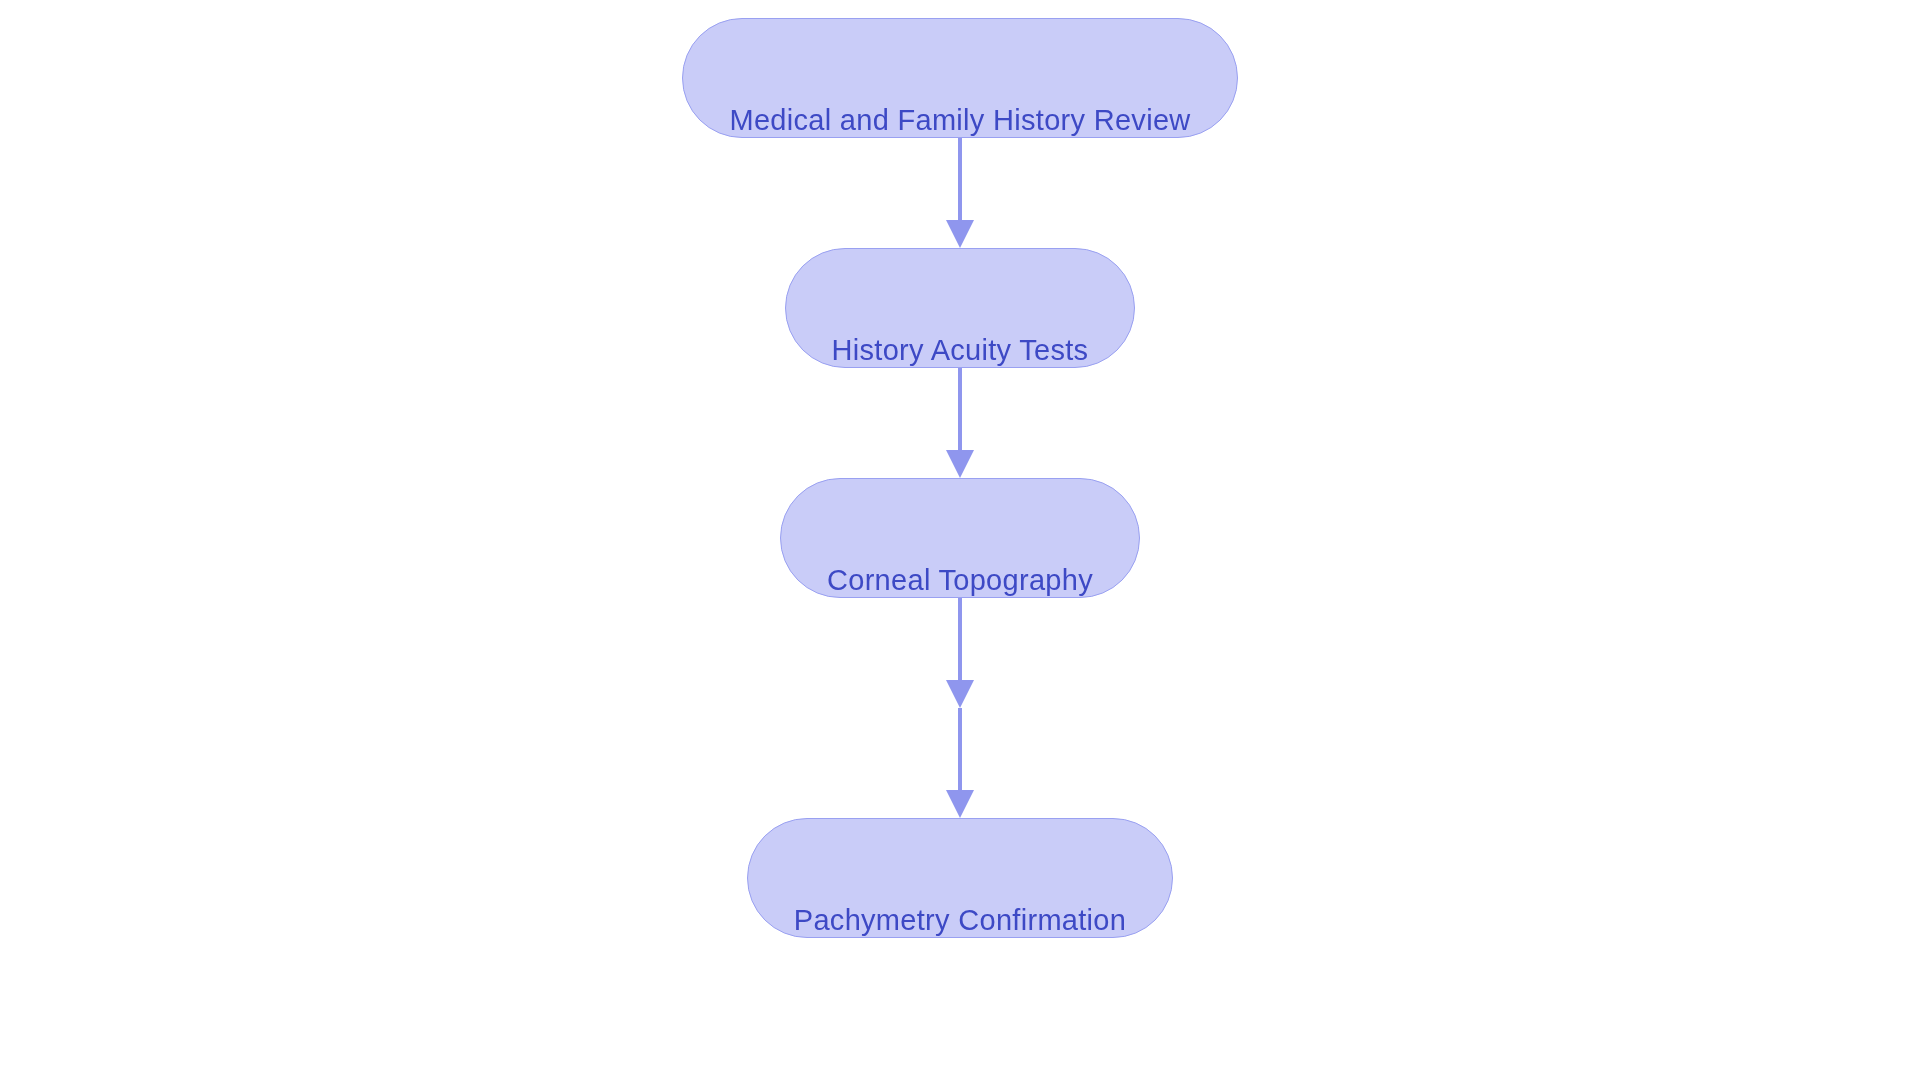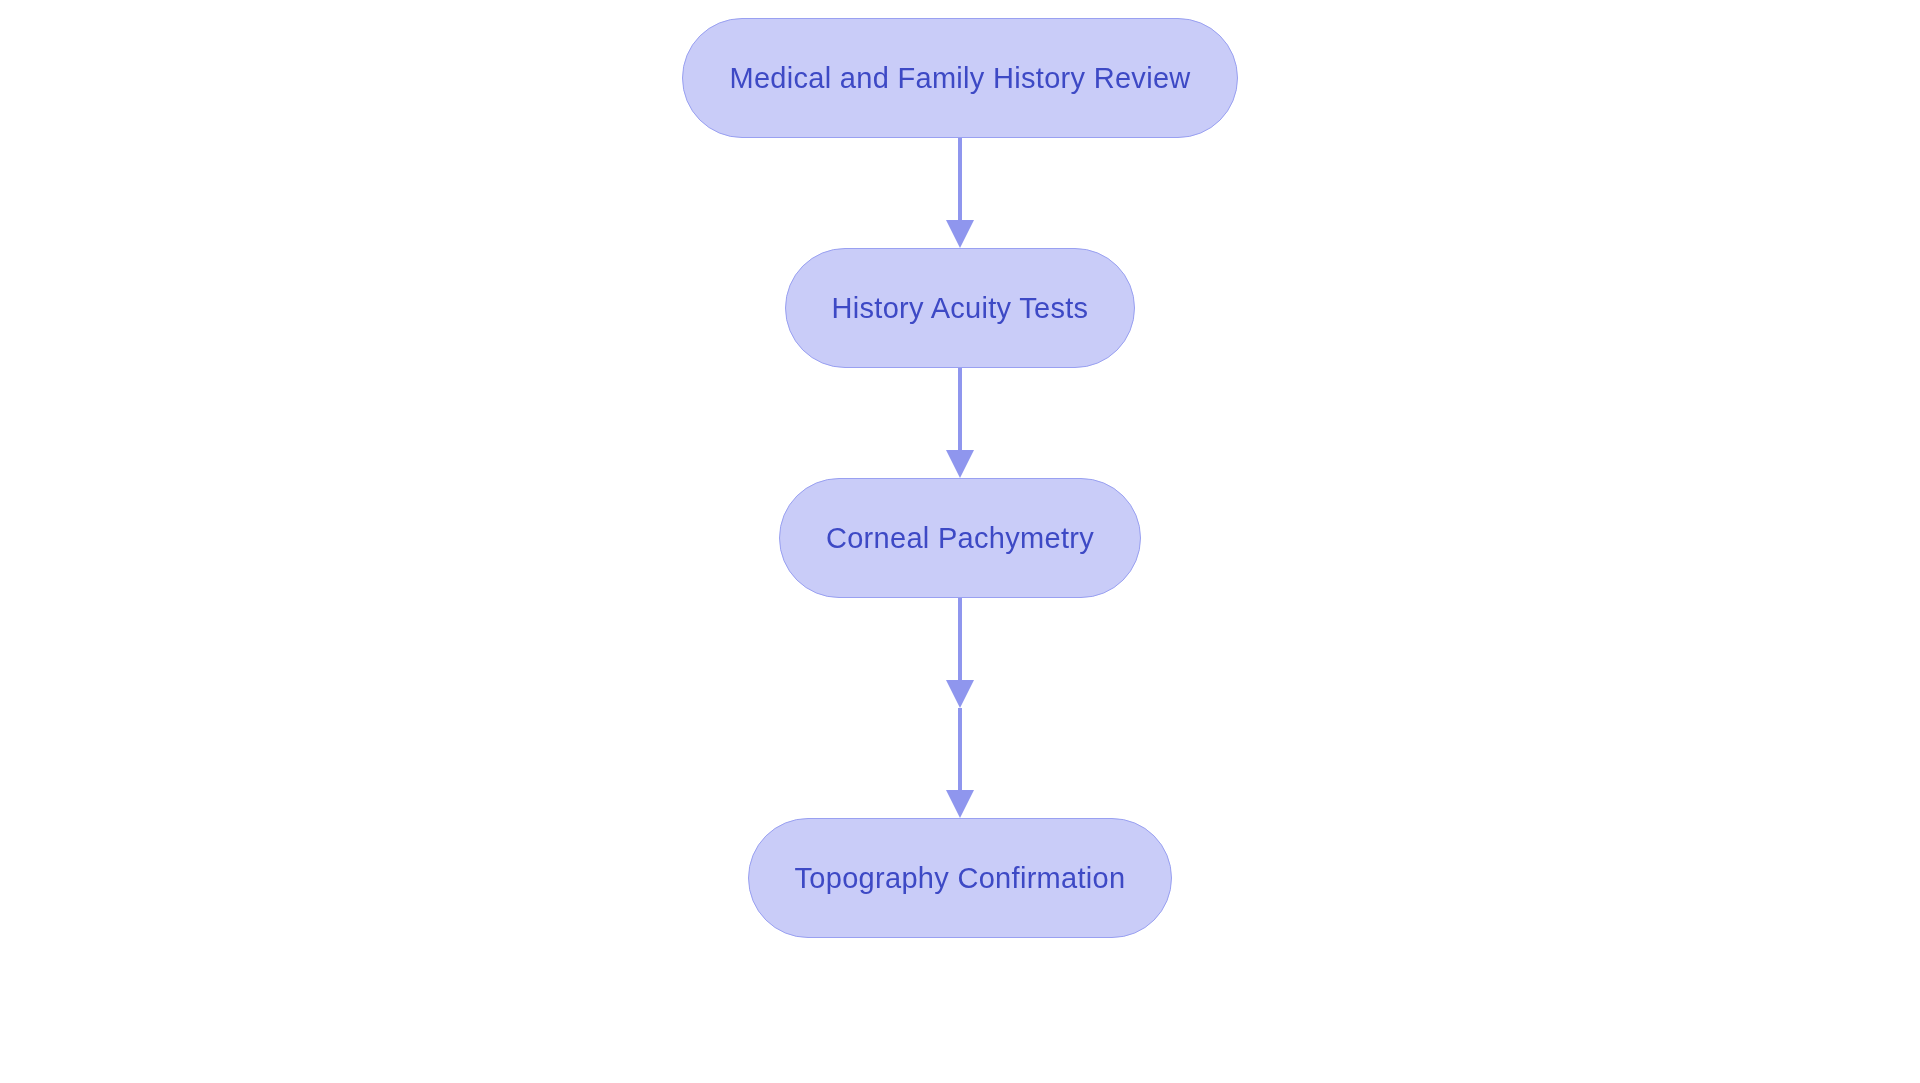--- a/index.html
+++ b/index.html
@@ -22,21 +22,21 @@
     width:1920px;
     display:flex;
     flex-direction:column;
     align-items:center;
   }
   .flow-node{
     height:120px;
     min-width:240px;
     padding:0 46px;
     display:flex;
-    align-items:center;
+    align-items:flex-end;
     justify-content:center;
     background:var(--node-fill);
     border:1.5px solid var(--node-border);
     border-radius:60px;
     color:var(--node-text);
     font-size:29px;
     letter-spacing:0.3px;
     white-space:nowrap;
   }
   .connector{
@@ -75,31 +75,31 @@
   <div class="flow-node">
     <span>History Acuity Tests</span>
   </div>
 
   <div class="connector">
     <div class="line"></div>
     <div class="head"></div>
   </div>
 
   <div class="flow-node">
-    <span>Corneal Pachymetry</span>
+    <span>Corneal Topography</span>
   </div>
 
   <div class="connector">
     <div class="line"></div>
     <div class="head"></div>
   </div>
 
 
   <div class="connector">
     <div class="line"></div>
     <div class="head"></div>
   </div>
 
   <div class="flow-node">
-    <span>Topography Confirmation</span>
+    <span>Pachymetry Confirmation</span>
   </div>
 
 </div>
 
 </body></html>

